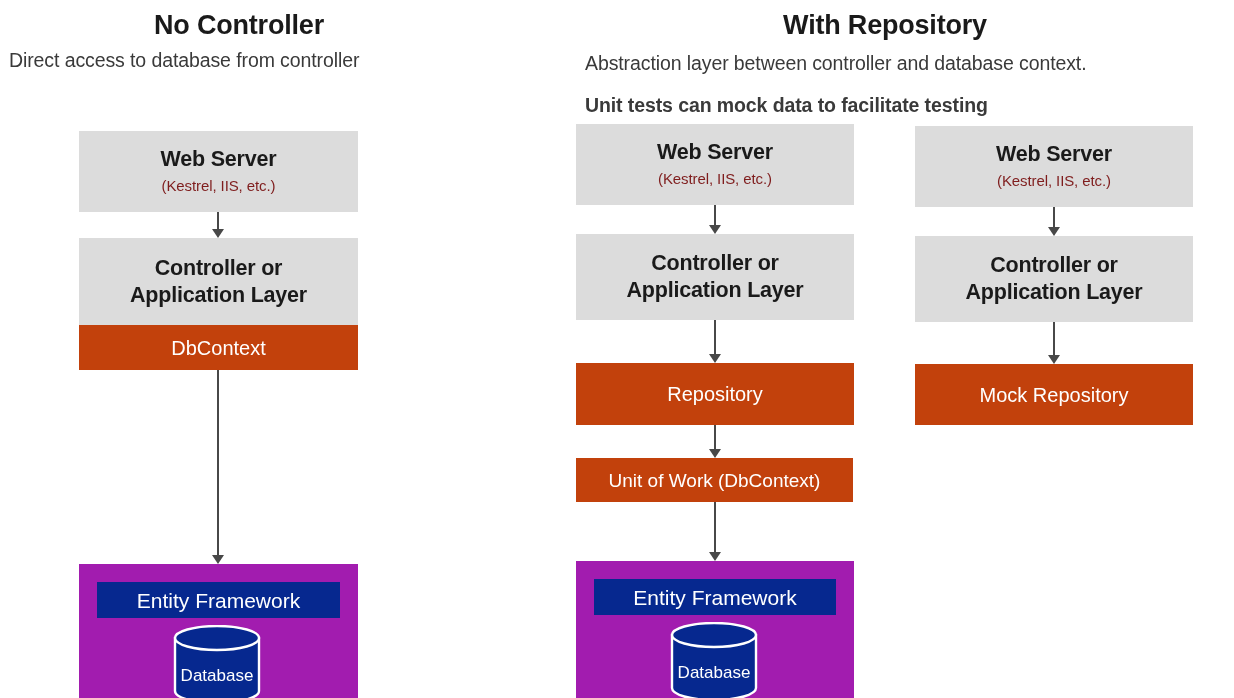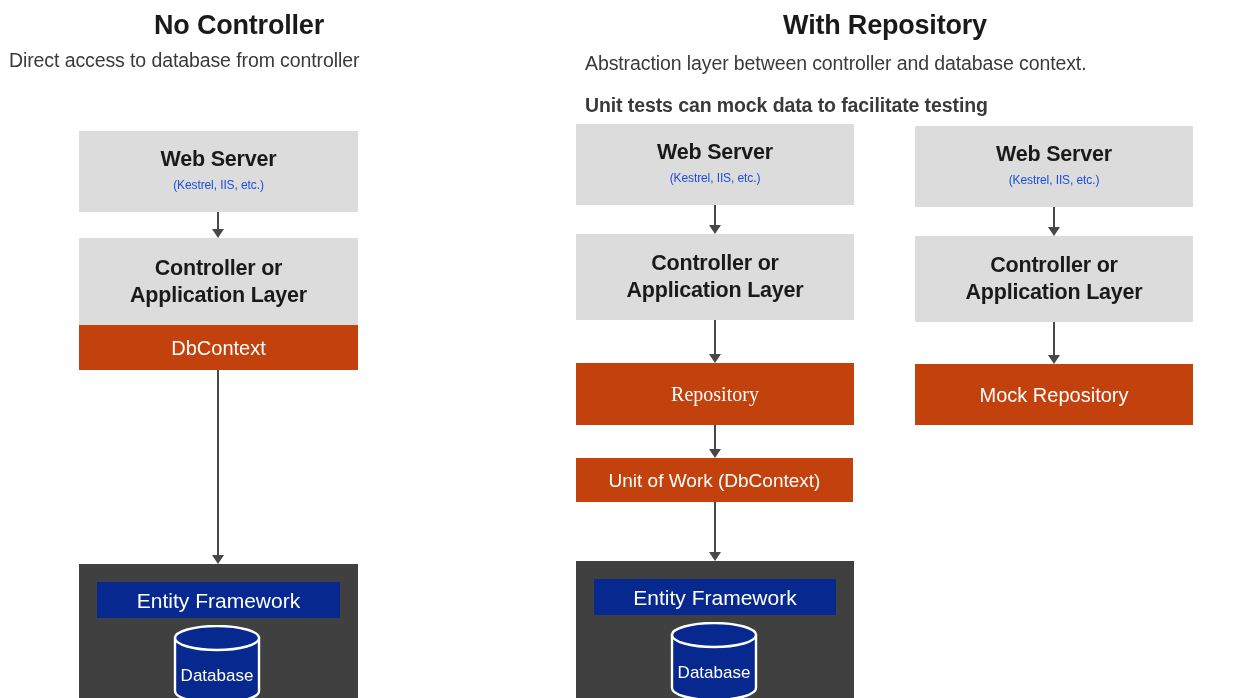--- a/index.html
+++ b/index.html
@@ -41,34 +41,34 @@
     position: absolute;
     box-sizing: border-box;
     display: flex;
     flex-direction: column;
     align-items: center;
     justify-content: center;
     text-align: center;
   }
   .box-gray { background: #dcdcdc; }
   .box-blue { background: #c2410c; }
-  .box-lightblue { background: #404040; }
+  .box-lightblue { background: #a21caf; }
   .box-darkblue { background: #06288f; }
 
   .lbl-bold {
     font-weight: bold;
     font-size: 21.5px;
     line-height: 27px;
     color: #1a1a1a;
     letter-spacing: -0.2px;
   }
   .lbl-reg {
-    font-size: 12px;
+    font-size: 15px;
     line-height: 25px;
-    color: #1d4ed8;
+    color: #7f1d1d;
     letter-spacing: -0.1px;
   }
   .lbl-white {
     font-size: 20px;
     line-height: 26px;
     color: #ffffff;
     letter-spacing: 0px;
   }
   .lbl-white-sm {
     font-size: 19px;
@@ -178,21 +178,21 @@
 <div class="box box-gray" style="left:576px; top:234px; width:278px; height:86px;">
   <div class="lbl-bold">Controller or</div>
   <div class="lbl-bold">Application Layer</div>
 </div>
 
 <div class="arrow" style="left:702px; top:320px; width:26px; height:43px;">
   <div class="shaft" style="height:35px;"></div>
   <div class="head"></div>
 </div>
 
-<div class="box box-blue" style="left:576px; top:363px; width:278px; height:62px;font-family:Liberation Serif, serif;">
+<div class="box box-blue" style="left:576px; top:363px; width:278px; height:62px;">
   <div class="lbl-white">Repository</div>
 </div>
 
 <div class="arrow" style="left:702px; top:425px; width:26px; height:33px;">
   <div class="shaft" style="height:25px;"></div>
   <div class="head"></div>
 </div>
 
 <div class="box box-blue" style="left:576px; top:458px; width:277px; height:44px;">
   <div class="lbl-white-sm">Unit of Work (DbContext)</div>

